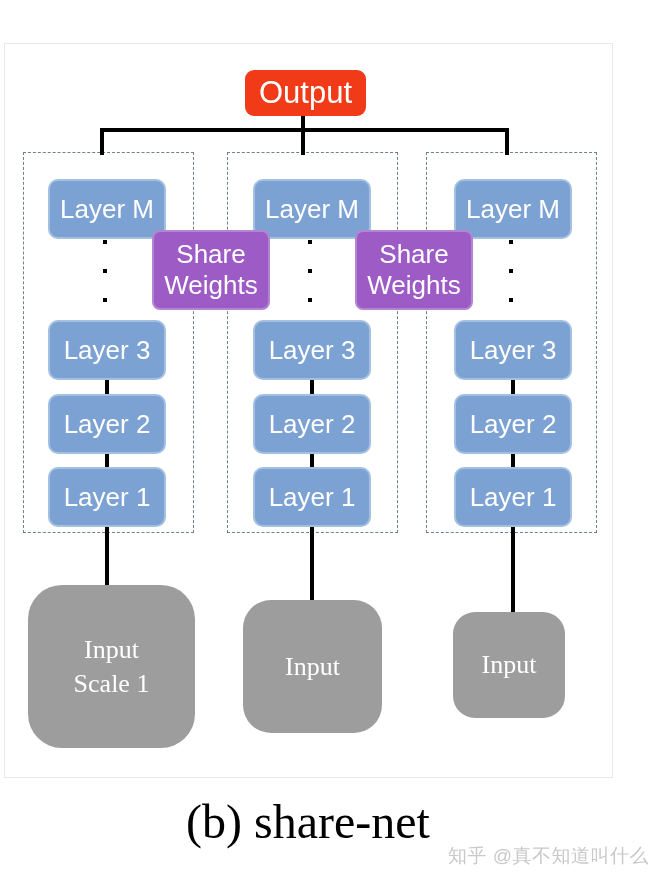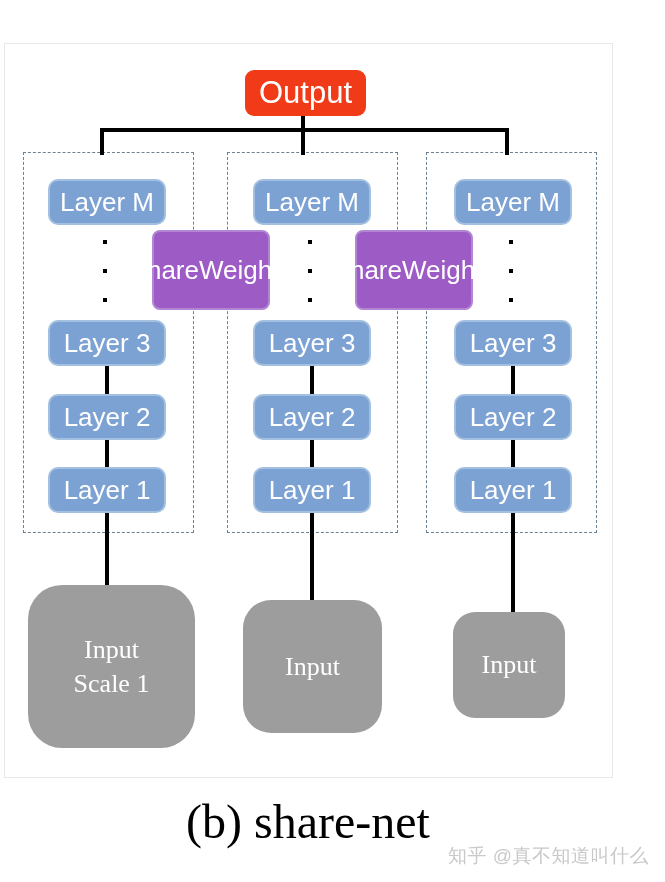--- a/index.html
+++ b/index.html
@@ -14,27 +14,27 @@
   }
   .node {
     position:absolute; display:flex; align-items:center; justify-content:center;
     color:#ffffff; text-align:center; box-sizing:border-box;
   }
   .output {
     left:245px; top:70px; width:121px; height:46px;
     background:#F13A17; border-radius:9px; font-size:31px; z-index:4;
   }
   .layer {
-    width:118px; height:46px; background:#7CA1D3;
+    width:118px; height:60px; background:#7CA1D3;
     border:2px solid #a3c0e0; border-radius:10px; font-size:26px; z-index:3;
   }
   .share {
     width:118px; height:80px; background:#9D5BC6;
     border:2px solid #b286d3; border-radius:8px;
-    font-size:26px; line-height:1.18; z-index:6;
+    font-size:26px; line-height:1.18; flex-direction:column; z-index:6;
   }
   .input-box {
     background:#9D9D9D; font-size:26px; line-height:1.3;
     flex-direction:column; z-index:3;font-family:Liberation Serif, serif;
   }
   .dashed {
     position:absolute; top:152px; width:171px; height:381px;
     border:1px dashed #6d8191; background:transparent; z-index:1; box-sizing:border-box;
   }
   .line { position:absolute; background:#000000; z-index:2; }

